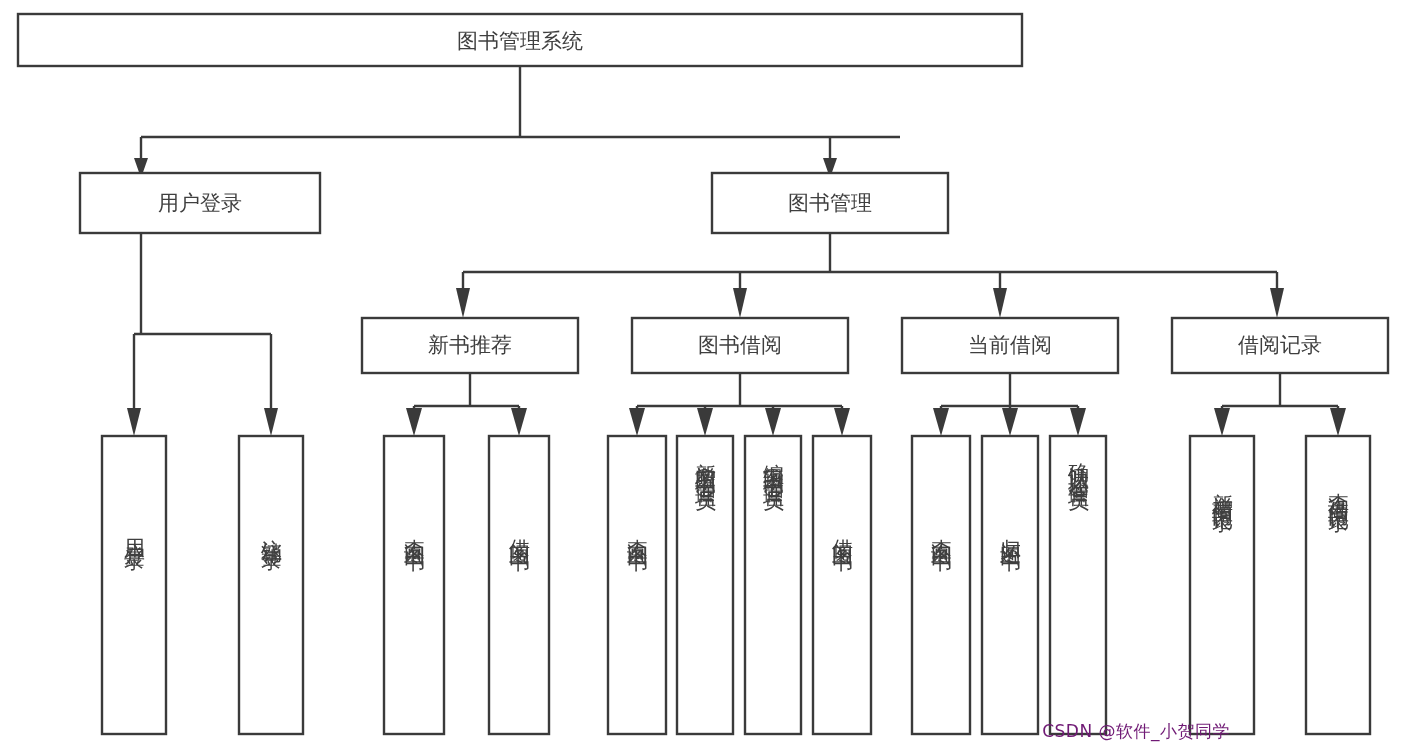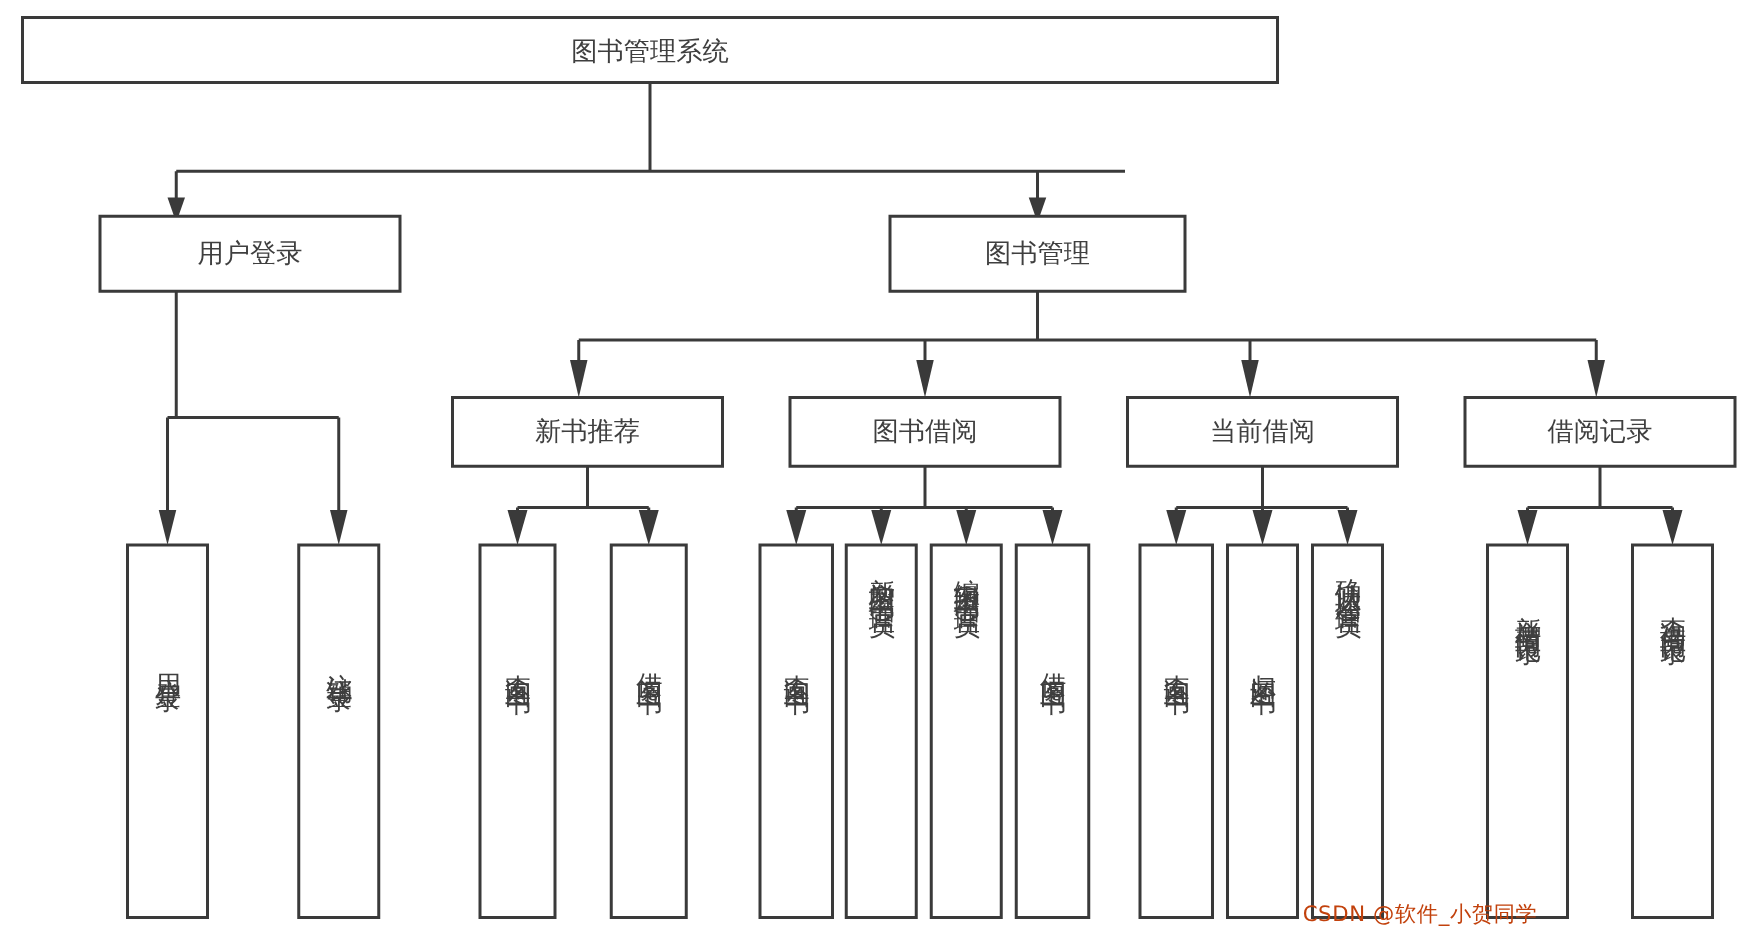--- a/index.html
+++ b/index.html
@@ -65,21 +65,21 @@
     letter-spacing: 4px;
     color: #3f3f3f;
     white-space: nowrap;
   }
   #watermark {
     position: absolute;
     right: 8px;
     bottom: 4px;
     font-family: "DejaVu Sans", "Liberation Sans", sans-serif;
     font-size: 17px;
-    color: #c2410c;
+    color: #701a75;
     letter-spacing: 0.5px;
     white-space: nowrap;
   }
 </style>
 </head>
 <body>
 
 <div id="diagram-root">
 
   <svg class="diagram" viewBox="0 0 1405 747">

